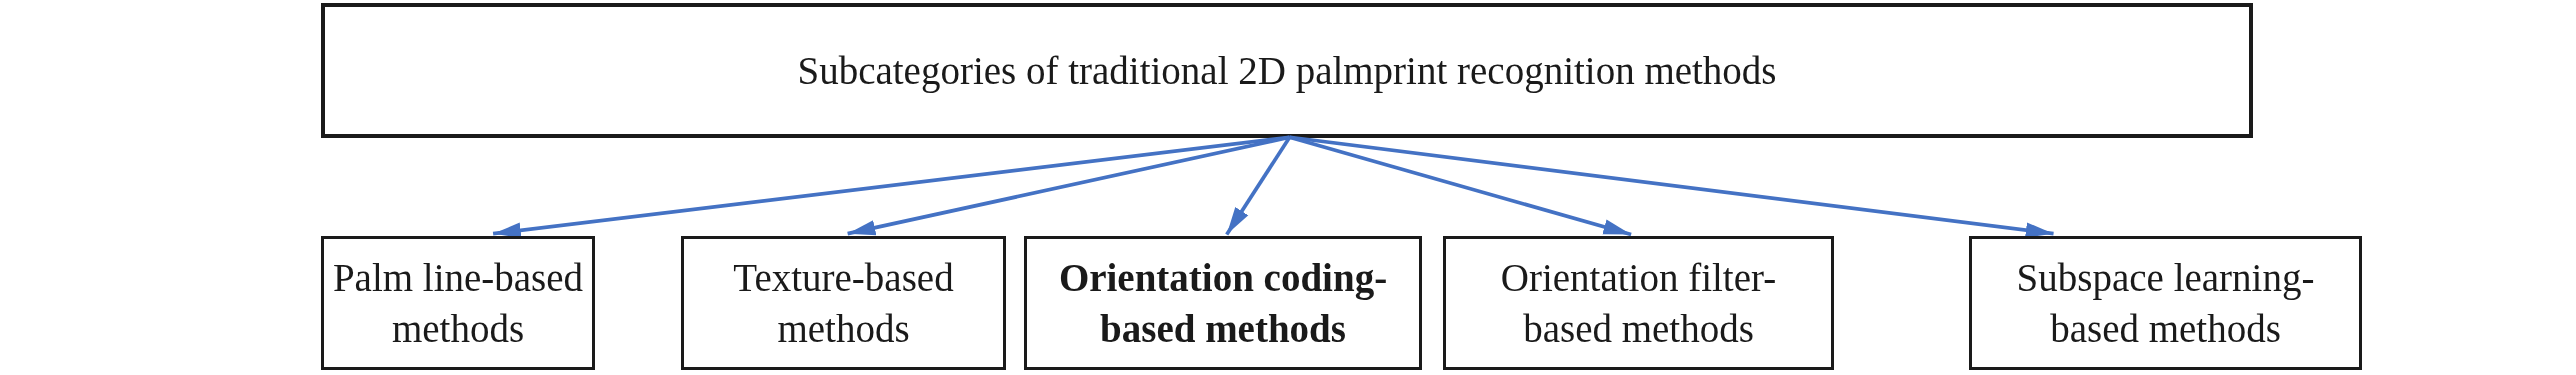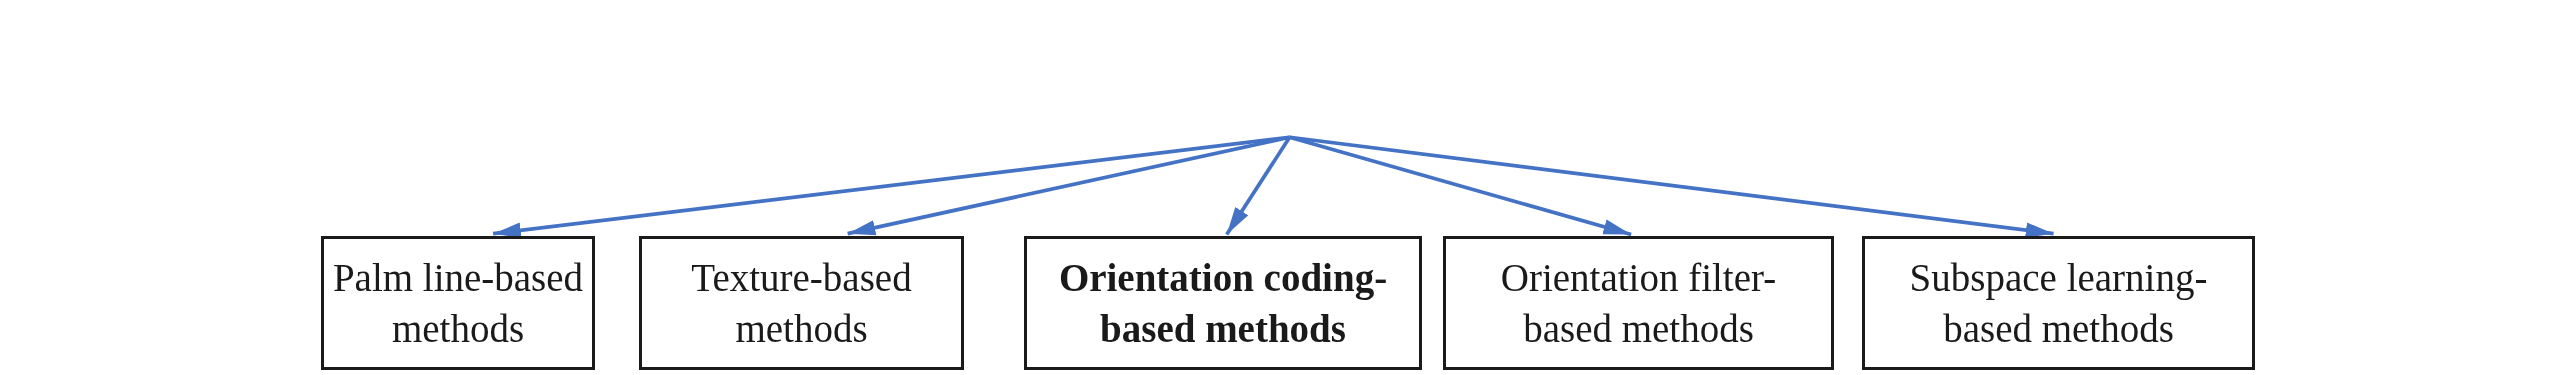--- a/index.html
+++ b/index.html
@@ -38,39 +38,42 @@
   .child-box {
     top: 236px;
     height: 134px;
     border: 3.3px solid #1a1a1a;
     font-size: 39px;
     line-height: 51px;
     z-index: 2;
   }
   .child-box .line { display: block; white-space: nowrap; }
   #box-1 { left: 321px;  width: 274px; }
-  #box-2 { left: 639px;  width: 325px; }
+  #box-2 { left: 681px;  width: 325px; }
   #box-3 { left: 1024px; width: 398px; font-weight: bold; }
   #box-4 { left: 1443px; width: 391px; }
-  #box-5 { left: 1862px; width: 393px; }
+  #box-5 { left: 1969px; width: 393px; }
   .arrow-layer {
     position: absolute;
     left: 0;
     top: 0;
     width: 2576px;
     height: 375px;
     z-index: 1;
     pointer-events: none;
   }
 </style>
 </head>
 <body>
 
 <div class="canvas">
 
+  <div class="box root-box">
+    <span>Subcategories of traditional 2D palmprint recognition methods</span>
+  </div>
 
   <svg class="arrow-layer" width="2576" height="375" viewBox="0 0 3150 459" xmlns="http://www.w3.org/2000/svg">
     <defs>
       <marker id="arrowhead" markerUnits="userSpaceOnUse" markerWidth="38" markerHeight="22" refX="34" refY="11" orient="auto">
         <path d="M0,1.5 L34,11 L0,20.5 z" fill="#4472C4"></path>
       </marker>
     </defs>
     <line x1="1577" y1="168" x2="602" y2="286" stroke-width="4.5" marker-end="url(#arrowhead)" stroke="#4472C4"></line>
     <line x1="1577" y1="168" x2="1036" y2="286" stroke-width="4.5" marker-end="url(#arrowhead)" stroke="#4472C4"></line>
     <line x1="1577" y1="168" x2="1500" y2="287" stroke-width="4.5" marker-end="url(#arrowhead)" stroke="#4472C4"></line>

